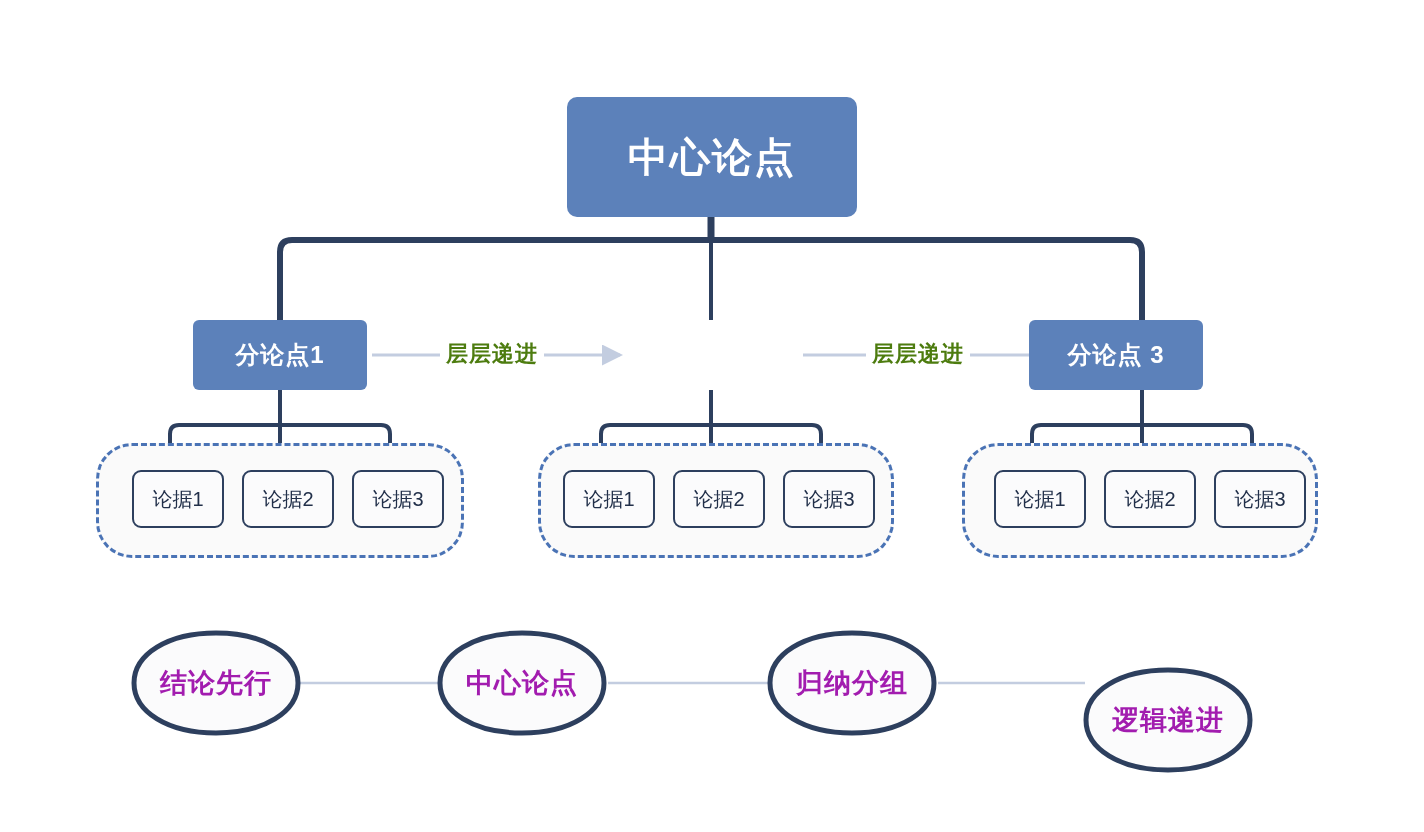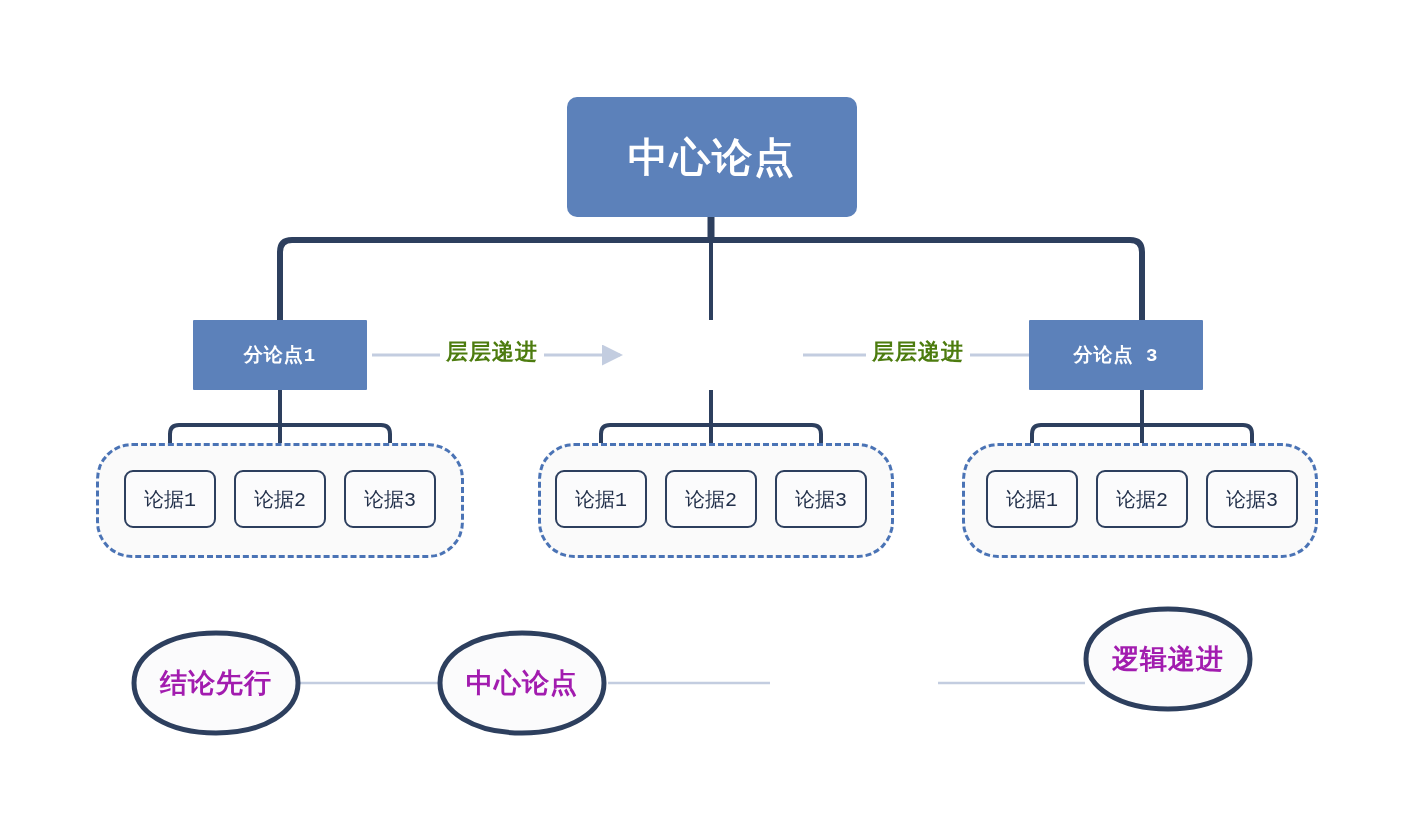--- a/index.html
+++ b/index.html
@@ -10,21 +10,20 @@
   }
   body {
     font-family: "Liberation Sans", "DejaVu Sans", sans-serif;
   }
   #canvas {
     position: relative;
     width: 1424px;
     height: 832px;
     background: #ffffff;
     overflow: hidden;
-    font-family: Liberation Mono, monospace;
   }
   #edges {
     position: absolute;
     left: 0;
     top: 0;
     width: 1424px;
     height: 832px;
     pointer-events: none;
   }
 
@@ -45,35 +44,36 @@
     border-radius: 10px;
     color: #ffffff;
     font-size: 40px;
     font-weight: bold;
     letter-spacing: 2px;
   }
 
   
   .box-sub {
     background: #5c81ba;
-    border-radius: 1px;
+    border-radius: 6px;
     color: #ffffff;
-    font-size: 19px;
+    font-size: 24px;
     font-weight: bold;
     letter-spacing: 1px;
   }
 
   
   .box-evidence {
     background: #fbfbfc;
     border: 2.5px solid #2d3f5e;
     border-radius: 9px;
     color: #22304a;
     font-size: 20px;
     font-weight: normal;
+    margin-left: 8px;
   }
 
   
   .group-dashed {
     position: absolute;
     box-sizing: border-box;
     border: 3px dashed #4a73b5;
     border-radius: 36px;
     background: #fafafa;
   }
@@ -187,21 +187,27 @@
     <span class="pill-label">结论先行</span>
   </div>
 
   <div class="pill" style="left:434px; top:628px; width:176px; height:110px;">
     <svg width="176" height="110" viewBox="0 0 176 110" xmlns="http://www.w3.org/2000/svg">
       <path d="M 6,55 C 6,26 40,5 88,5 C 136,5 170,26 170,55 C 170,84 136,105 88,105 C 40,105 6,84 6,55 Z" fill="#fbfbfc" stroke="#2d3f5e" stroke-width="5"></path>
     </svg>
     <span class="pill-label">中心论点</span>
   </div>
 
-
-  <div class="pill" style="left:1080px; top:604px; width:176px; height:110px;">
+  <div class="pill" style="left:764px; top:628px; width:176px; height:110px;">
+    <svg width="176" height="110" viewBox="0 0 176 110" xmlns="http://www.w3.org/2000/svg">
+      <path d="M 6,55 C 6,26 40,5 88,5 C 136,5 170,26 170,55 C 170,84 136,105 88,105 C 40,105 6,84 6,55 Z" fill="#fbfbfc" stroke="#2d3f5e" stroke-width="5"></path>
+    </svg>
+    <span class="pill-label">归纳分组</span>
+  </div>
+
+  <div class="pill" style="left:1080px; top:665px; width:176px; height:110px;">
     <svg width="176" height="110" viewBox="0 0 176 110" xmlns="http://www.w3.org/2000/svg">
       <path d="M 6,55 C 6,26 40,5 88,5 C 136,5 170,26 170,55 C 170,84 136,105 88,105 C 40,105 6,84 6,55 Z" fill="#fbfbfc" stroke="#2d3f5e" stroke-width="5"></path>
     </svg>
     <span class="pill-label">逻辑递进</span>
   </div>
 
 </div>
 
 </body></html>

